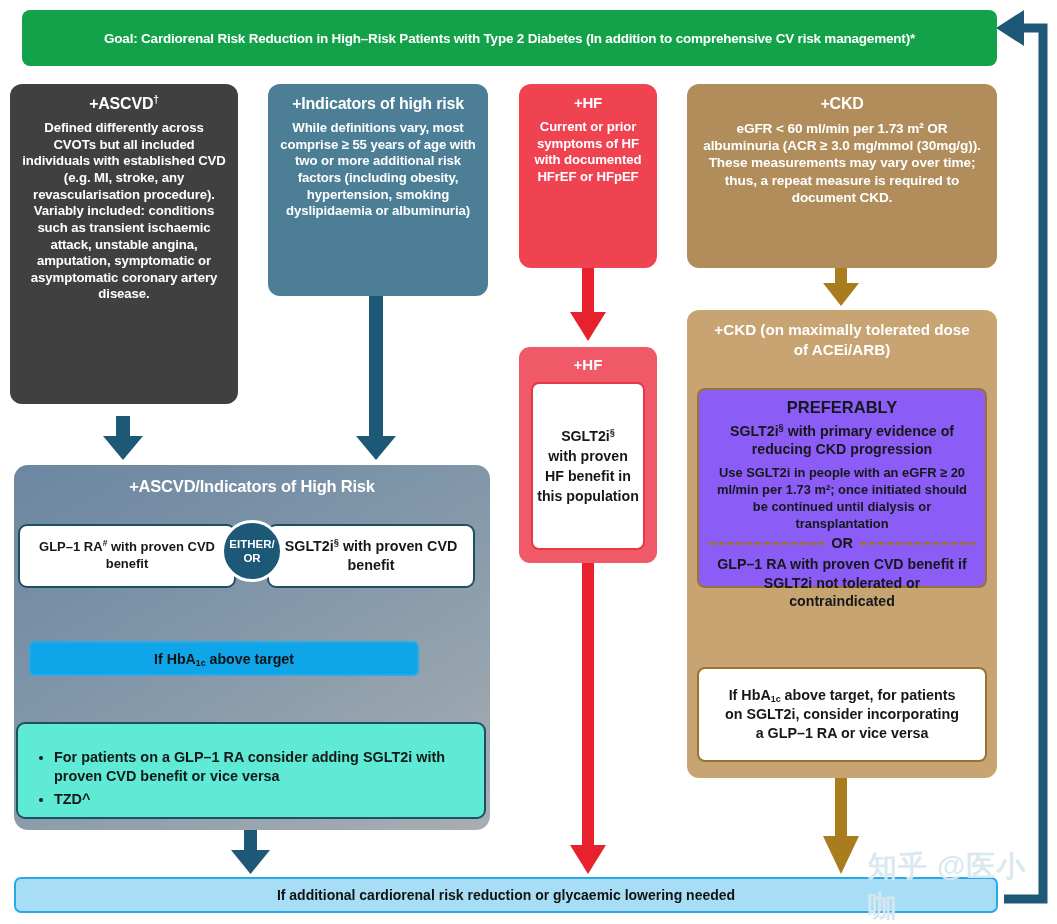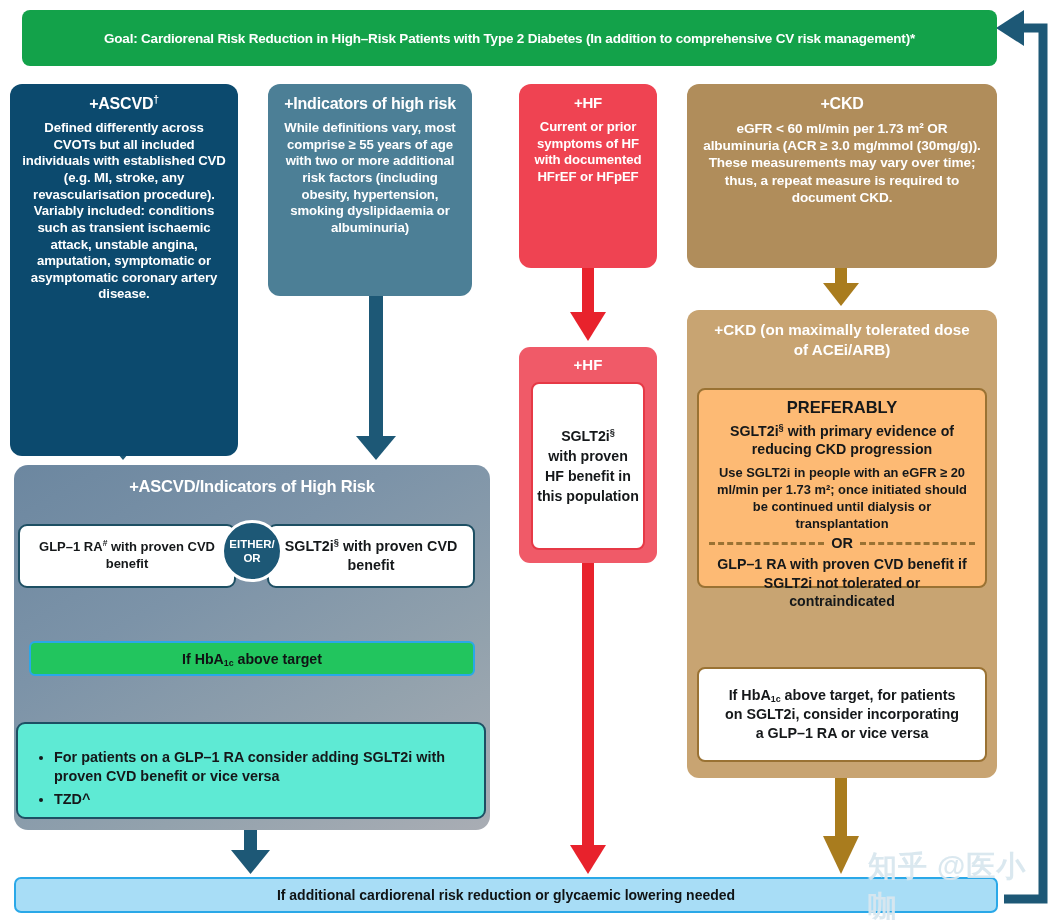--- a/index.html
+++ b/index.html
@@ -28,22 +28,22 @@
 
   
   .def-box{
     border-radius:12px;color:#ffffff;text-align:center;
     padding:10px 12px 12px 12px;
     line-height:1.26;
   }
   .def-title{font-weight:bold;font-size:16px;margin-bottom:6px;letter-spacing:-0.2px;}
   .def-body{font-weight:bold;font-size:13.2px;letter-spacing:-0.1px;}
 
-  .box-ascvd{left:10px;top:84px;width:228px;height:372px;background:#0c4a6e;}
-  .box-indic{left:268px;top:84px;width:204px;height:212px;background:#4c7f96;}
+  .box-ascvd{left:10px;top:84px;width:228px;height:320px;background:#404040;}
+  .box-indic{left:268px;top:84px;width:220px;height:212px;background:#4c7f96;}
   .box-hf{left:519px;top:84px;width:138px;height:184px;background:#ef4352;}
   .box-ckd{left:687px;top:84px;width:310px;height:184px;background:#b08d5b;}
 
   .box-hf .def-title{font-size:15px;}
   .box-hf .def-body{font-size:13.2px;}
   .box-ckd .def-body{font-size:13.6px;}
 
   
   .panel-ascvd{
     left:14px;top:465px;width:476px;height:365px;
@@ -64,22 +64,22 @@
   .opt-right{left:267px;top:524px;width:208px;height:64px;font-size:14.3px;padding:0 8px;}
 
   .either-or{
     left:221px;top:520px;width:62px;height:62px;border-radius:50%;
     background:#1d5876;border:3px solid #ffffff;
     display:flex;flex-direction:column;align-items:center;justify-content:center;
     color:#ffffff;font-weight:bold;font-size:11.5px;line-height:1.25;text-align:center;
   }
 
   .hba1c-box{
-    left:29px;top:641px;width:446px;height:35px;
-    background:#22c55e;border:2px solid #2aa8e8;border-radius:6px;
+    left:29px;top:641px;width:390px;height:35px;
+    background:#0ea5e9;border:2px solid #2aa8e8;border-radius:6px;
     display:flex;align-items:center;justify-content:center;
     color:#101314;font-weight:bold;font-size:14.2px;
   }
 
   .bullet-box{
     left:16px;top:722px;width:470px;height:97px;
     background:#5eead4;border:2px solid #1d4f63;border-radius:9px;
     padding:24px 16px;color:#15181a;font-weight:bold;font-size:14.4px;line-height:1.34;
   }
   .bullet-box ul{margin:0;padding-left:20px;}
@@ -106,21 +106,21 @@
     left:687px;top:310px;width:310px;height:468px;
     background:#c8a472;border-radius:12px;
   }
   .ckd-panel-title{
     position:absolute;left:0;top:10px;width:100%;text-align:center;
     color:#ffffff;font-weight:bold;font-size:15.2px;line-height:1.3;padding:0 24px;
     box-sizing:border-box;
   }
   .ckd-main{
     left:697px;top:388px;width:290px;height:200px;
-    background:#fdba74;border:2px solid #9a7233;border-radius:8px;
+    background:#8b5cf6;border:2px solid #9a7233;border-radius:8px;
     padding:8px 10px;text-align:center;color:#15181a;
   }
   .ckd-preferably{font-weight:bold;font-size:16.5px;margin-bottom:5px;}
   .ckd-l1{font-weight:bold;font-size:14.2px;line-height:1.28;margin-bottom:7px;}
   .ckd-l2{font-weight:bold;font-size:12.9px;line-height:1.3;margin-bottom:3px;}
   .or-row{
     display:flex;align-items:center;justify-content:center;gap:7px;
     margin:3px 0 4px 0;
   }
   .or-dash{flex:1;border-top:3px dashed #9a7233;height:0;}

